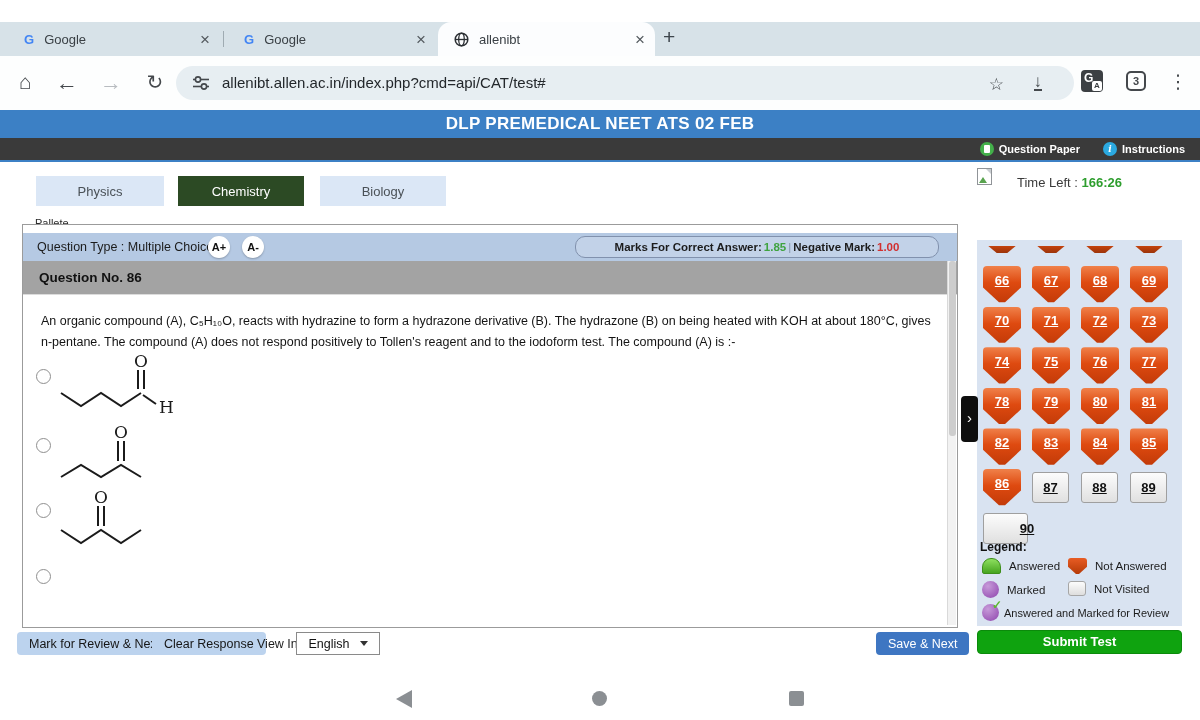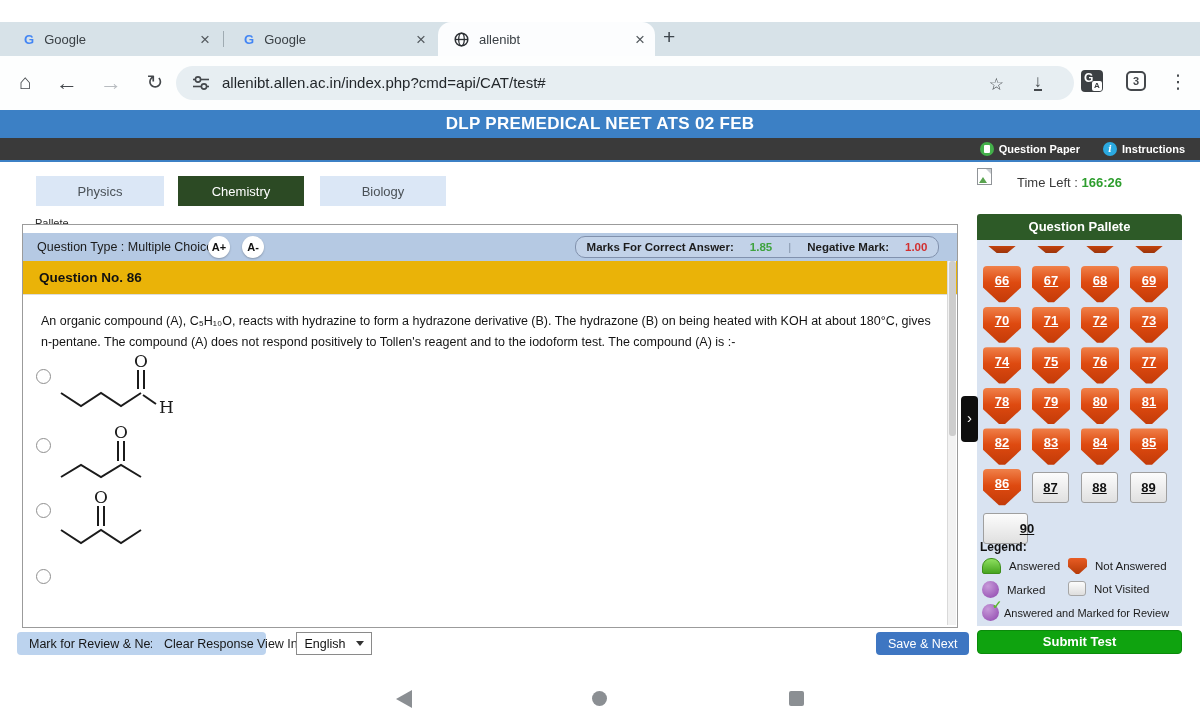--- a/index.html
+++ b/index.html
@@ -54,41 +54,41 @@
   .broken-img { position:absolute; left:0; top:-2px; width:15px; height:17px; border:1px solid #909498; background:#fff; }
   .timer-text { position:absolute; left:40px; top:5px; font-size:13px; color:#3a3a3a; }
   .timer-val { color:#2e9e2e; font-weight:bold; }
 
   
   .fieldset { position:absolute; left:22px; top:224px; width:936px; height:404px; border:1px solid #9b9b9b; background:#fff; }
   .fieldset-legend { position:absolute; left:30px; top:217px; background:#fff; padding:0 5px; font-size:11px; color:#2a2a2a; }
   .qtype-bar { position:absolute; left:0; top:8px; width:934px; height:28px; background:#b5c9e3; }
   .qtype-label { position:absolute; left:14px; top:7px; font-size:12.5px; color:#1b1b1b; }
   .font-btn { position:absolute; top:3px; width:22px; height:22px; background:#fff; border-radius:50%; font-size:11px; font-weight:bold; color:#111; text-align:center; line-height:22px; box-shadow:0 1px 2px rgba(0,0,0,0.25); cursor:pointer; }
-  .marks-box { position:absolute; left:552px; top:3px; width:364px; height:22px; background:#c2d2e8; border:1px solid #8191ad; border-radius:10px; display:flex; align-items:center; justify-content:center; gap:16px; font-size:11.5px; }
+  .marks-box { position:absolute; left:552px; top:3px; width:364px; height:22px; background:#c2d2e8; border:1px solid #8191ad; border-radius:10px; display:flex; align-items:center; justify-content:center; gap:2px; font-size:11.5px; }
   .marks-box b { color:#1c1c1c; }
   .marks-green { color:#3fa33f; font-weight:bold; }
   .marks-red { color:#d22f2f; font-weight:bold; }
   .marks-sep { color:#8494aa; }
-  .qno-bar { position:absolute; left:0; top:36px; width:934px; height:34px; background:#eab308; border-bottom:1px solid #dcdcdc; }
+  .qno-bar { position:absolute; left:0; top:36px; width:934px; height:34px; background:#a3a3a3; border-bottom:1px solid #dcdcdc; }
   .qno-text { position:absolute; left:16px; top:9px; font-size:13.5px; font-weight:bold; color:#111; }
   .q-text { position:absolute; left:18px; top:86px; width:903px; font-size:12.5px; color:#141414; line-height:21px; }
   .option-radio { position:absolute; left:13px; width:15px; height:15px; border:1.5px solid #8f8f8f; border-radius:50%; background:#fff; cursor:pointer; }
   .struct { position:absolute; left:32px; }
   .struct svg polyline, .struct svg line { stroke:#1b1b1b; stroke-width:2; fill:none; }
   .struct svg text { fill:#1b1b1b; font-family:"DejaVu Serif", serif; font-size:17px; }
   .card-scrollbar { position:absolute; right:1px; top:36px; bottom:2px; width:9px; background:#f2f2f2; border-left:1px solid #d9d9d9; }
   .card-scroll-thumb { position:absolute; left:1px; top:0; width:7px; height:175px; background:#cdcdcd; border-radius:3px; }
 
   
   .act-btn { position:absolute; top:632px; height:23px; border-radius:4px; font-size:12.5px; display:flex; align-items:center; padding:0 12px; cursor:pointer; }
   .act-light { background:#bcd3ee; color:#161616; }
   .act-blue { background:#3e76c2; color:#fff; }
   .viewin-label { position:absolute; left:257px; top:637px; font-size:12.5px; color:#1c1c1c; }
-  .lang-select { position:absolute; left:296px; top:632px; width:76px; height:23px; border:1px solid #8a8a8a; background:#fff; font-size:12.5px; color:#111; display:flex; align-items:center; justify-content:center; gap:10px; cursor:pointer; }
+  .lang-select { position:absolute; left:296px; top:632px; width:84px; height:23px; border:1px solid #8a8a8a; background:#fff; font-size:12.5px; color:#111; display:flex; align-items:center; justify-content:center; gap:10px; cursor:pointer; }
   .sel-caret { width:0; height:0; border-left:4px solid transparent; border-right:4px solid transparent; border-top:5px solid #333; }
 
   
   .palette-header { position:absolute; left:977px; top:214px; width:205px; height:26px; background:#2d5a27; border-radius:3px 3px 0 0; color:#fff; font-size:13px; font-weight:bold; text-align:center; line-height:26px; }
   .palette-panel { position:absolute; left:977px; top:240px; width:205px; height:386px; background:#d9e3f1; overflow:hidden; }
   .pal-sliver { position:absolute; top:6px; width:38px; height:7px; background:linear-gradient(#c4430e,#9c340a); clip-path:polygon(14% 0,86% 0,64% 100%,36% 100%); border-radius:2px; }
   .pal-btn { position:absolute; width:38px; height:37px; display:flex; align-items:center; justify-content:center; font-size:13px; font-weight:bold; cursor:pointer;text-decoration:underline; }
   .pal-btn.not-answered { background:linear-gradient(#f0814a 0%, #de4a10 45%, #c23a08 100%); color:#fff; clip-path:polygon(0 0,100% 0,100% 58%,58% 98%,42% 98%,0 58%); border-radius:4px; padding-bottom:9px; }
   .pal-btn.not-visited { background:linear-gradient(#fcfcfc,#e0e0e0); border:1px solid #9f9f9f; border-radius:3px; color:#111; width:37px; height:31px; }
   .pal-handle { position:absolute; left:961px; top:396px; width:17px; height:46px; background:#0e0e0e; border-radius:4px; color:#fff; font-size:15px; text-align:center; line-height:44px; cursor:pointer; }
@@ -255,21 +255,20 @@
 
   <div class="act-btn act-light" style="left:17px;">Mark for Review &amp; Next</div>
   <div class="act-btn act-light" style="left:152px;">Clear Response</div>
   <span class="viewin-label">View In</span>
   <div class="lang-select">
     <span>English</span>
     <span class="sel-caret"></span>
   </div>
   <div class="act-btn act-blue" style="left:876px;">Save &amp; Next</div>
 
-  <div class="palette-header">Question Pallete</div>
   <div class="palette-panel">
     <div class="pal-sliver" style="left:6px;"></div>
     <div class="pal-sliver" style="left:55px;"></div>
     <div class="pal-sliver" style="left:104px;"></div>
     <div class="pal-sliver" style="left:153px;"></div>
     <div>
         <div class="pal-btn not-answered" style="left: 6px; top: 26px;">66</div>
         <div class="pal-btn not-answered" style="left: 55px; top: 26px;">67</div>
         <div class="pal-btn not-answered" style="left: 104px; top: 26px;">68</div>
         <div class="pal-btn not-answered" style="left: 153px; top: 26px;">69</div>

